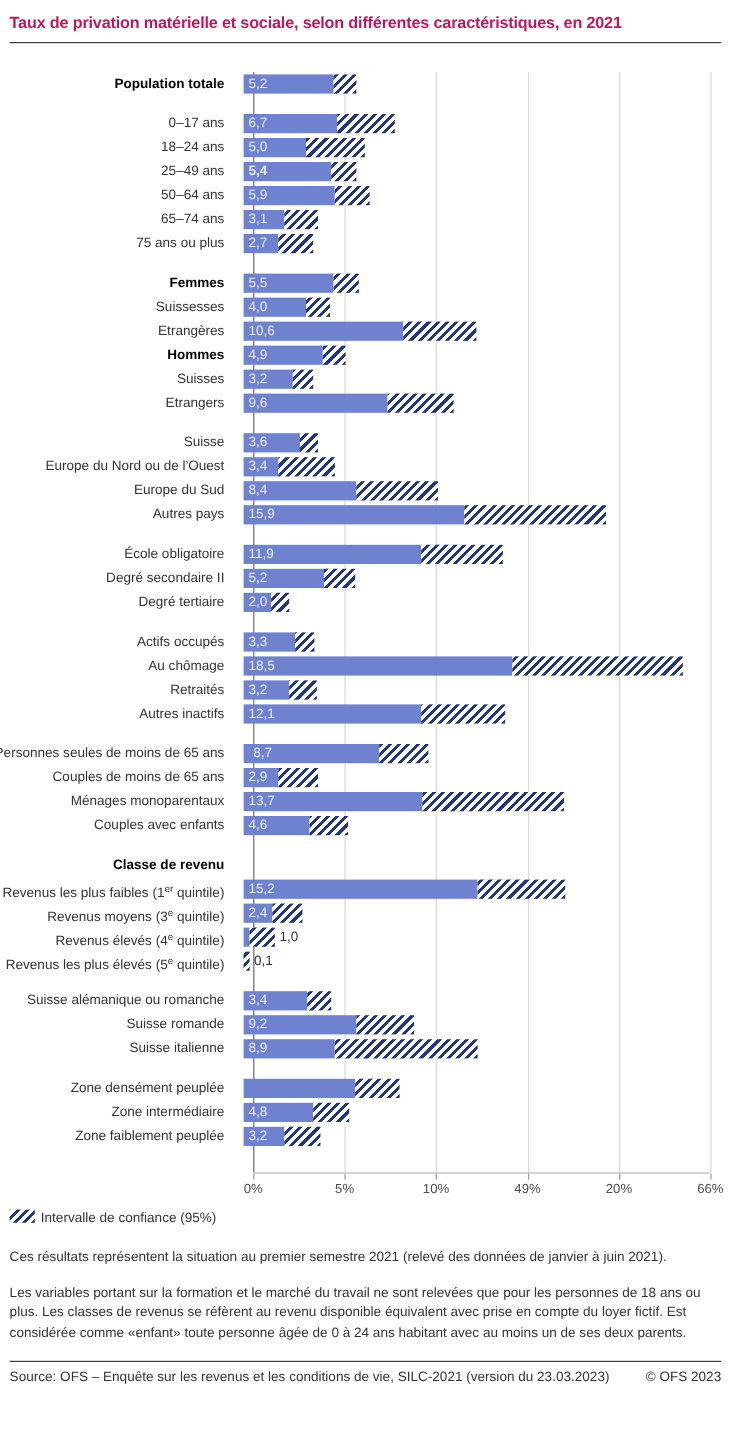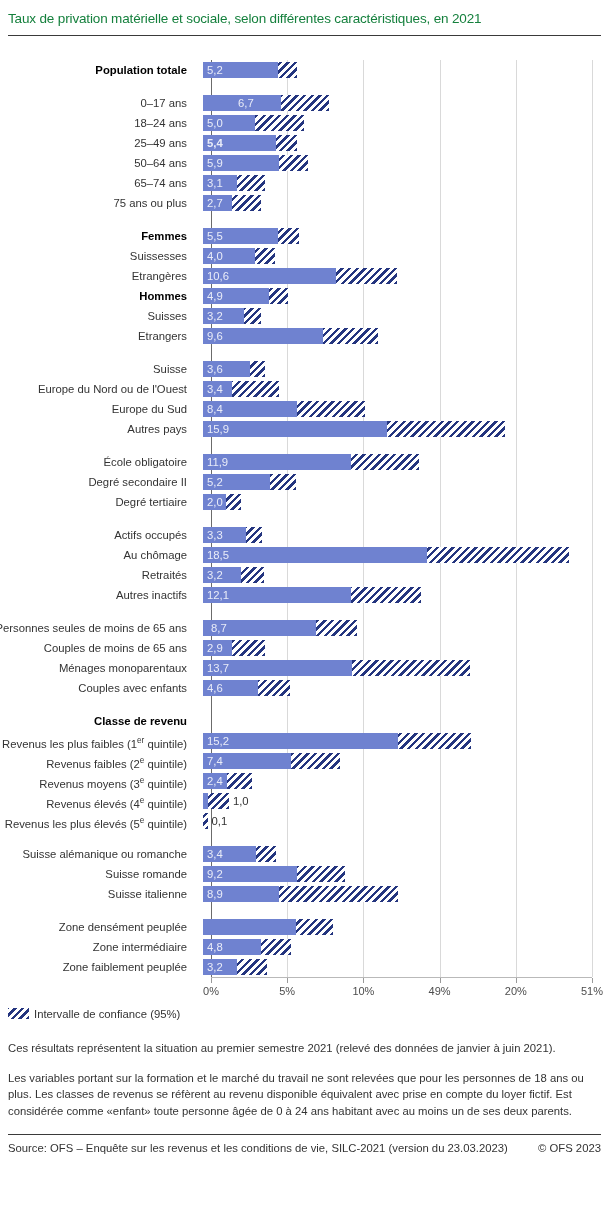--- a/index.html
+++ b/index.html
@@ -19,25 +19,25 @@
     position: relative;
     width: 609px;
     height: 1208px;
     box-sizing: border-box;
     padding: 0 8px;
   }
 
   
   .title {
     font-size: 13.5px;
-    font-weight: normal;
+    font-weight: bold;
     line-height: 1.42;
     letter-spacing: -0.15px;
     padding-top: 9px;
-    color: #15803d;
+    color: #be185d;
   }
   .rule-top {
     border-top: 1.6px solid #3a3a3a;
     margin-top: 7px;
   }
 
   
   .chart-wrap {
     position: relative;
     height: 966px;
@@ -211,39 +211,39 @@
         <div class="tick-mark" style="left: 152.4px; top: 918px;"></div>
         <div class="tick-label" style="left: 152.4px; top: 925px;">10%</div>
         <div class="gridline" style="left: 228.6px; top: 0px; height: 917px; bottom: auto;"></div>
         <div class="tick-mark" style="left: 228.6px; top: 918px;"></div>
         <div class="tick-label" style="left: 228.6px; top: 925px;">49%</div>
         <div class="gridline" style="left: 304.8px; top: 0px; height: 917px; bottom: auto;"></div>
         <div class="tick-mark" style="left: 304.8px; top: 918px;"></div>
         <div class="tick-label" style="left: 304.8px; top: 925px;">20%</div>
         <div class="gridline" style="left: 381px; top: 0px; height: 917px; bottom: auto;"></div>
         <div class="tick-mark" style="left: 381px; top: 918px;"></div>
-        <div class="tick-label" style="left: 381px; top: 925px;">51%</div>
+        <div class="tick-label" style="left: 381px; top: 925px;">66%</div>
         <div class="axis-baseline" style="top: 917px; width: 381px;"></div>
       </div>
     <div class="rows" id="chart-rows">
         <div class="row">
           <div class="row-label bold">Population totale</div>
           <div class="bar-area">
             <div class="bar-solid" style="width: 79.248px;"></div>
             <div class="bar-ci" style="left: 74.676px; width: 19.812px;"></div>
             <div class="bar-value" style="left: 0px;">5,2</div>
           </div>
         </div>
         <div class="row gap"></div>
         <div class="row">
           <div class="row-label">0–17 ans</div>
           <div class="bar-area">
             <div class="bar-solid" style="width: 102.108px;"></div>
             <div class="bar-ci" style="left: 77.724px; width: 48.768px;"></div>
-            <div class="bar-value" style="left: 0px; margin-left: 31px;">6,7</div>
+            <div class="bar-value" style="left: 0px;">6,7</div>
           </div>
         </div>
         <div class="row">
           <div class="row-label">18–24 ans</div>
           <div class="bar-area">
             <div class="bar-solid" style="width: 76.2px;"></div>
             <div class="bar-ci" style="left: 51.816px; width: 48.768px;"></div>
             <div class="bar-value" style="left: 0px; text-align: center;">5,0</div>
           </div>
         </div>
@@ -455,28 +455,20 @@
         <div class="row gap"></div>
         <div class="row">
           <div class="row-label bold">Classe de revenu</div>
         </div>
         <div class="row">
           <div class="row-label">Revenus les plus faibles (1<sup style="font-size: 0.72em;">er</sup> quintile)</div>
           <div class="bar-area">
             <div class="bar-solid" style="width: 231.648px;"></div>
             <div class="bar-ci" style="left: 195.072px; width: 73.152px;"></div>
             <div class="bar-value" style="left: 0px;">15,2</div>
-          </div>
-        </div>
-        <div class="row">
-          <div class="row-label">Revenus faibles (2<sup style="font-size: 0.72em;">e</sup> quintile)</div>
-          <div class="bar-area">
-            <div class="bar-solid" style="width: 112.776px;"></div>
-            <div class="bar-ci" style="left: 88.392px; width: 48.768px;"></div>
-            <div class="bar-value" style="left: 0px;">7,4</div>
           </div>
         </div>
         <div class="row">
           <div class="row-label">Revenus moyens (3<sup style="font-size: 0.72em;">e</sup> quintile)</div>
           <div class="bar-area">
             <div class="bar-solid" style="width: 36.576px;"></div>
             <div class="bar-ci" style="left: 24.384px; width: 24.384px;"></div>
             <div class="bar-value" style="left: 0px;">2,4</div>
           </div>
         </div>

